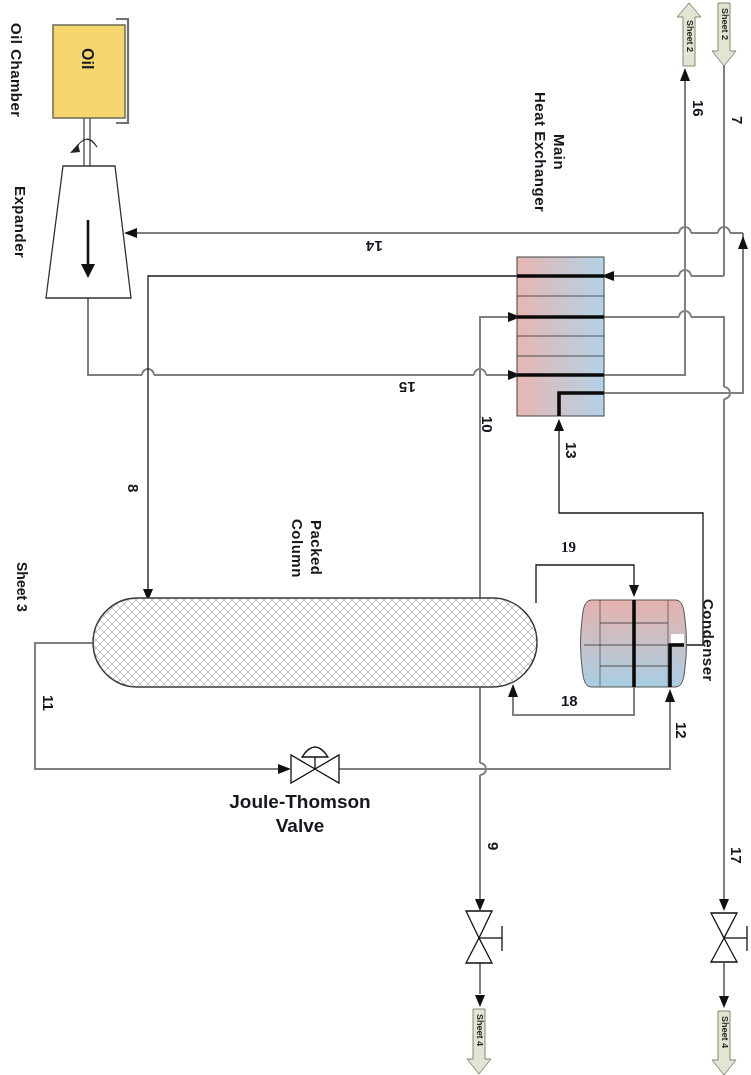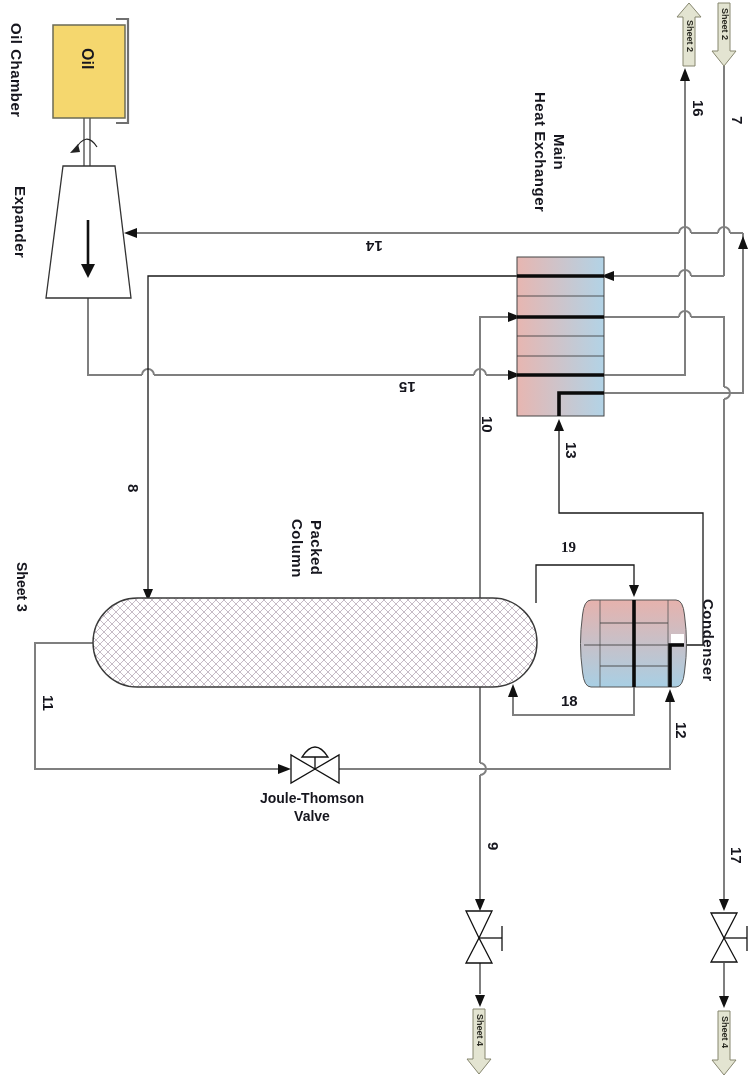--- a/index.html
+++ b/index.html
@@ -209,21 +209,21 @@
 
 <div class="lbl v eq" style="left:6px;top:23px;">Oil Chamber</div>
 <div class="lbl v" style="left:77px;top:48px;font-size:16px;">Oil</div>
 <div class="lbl v eq" style="left:10px;top:186px;">Expander</div>
 <div class="lbl v eq ctr" style="left:530px;top:80px;height:145px;">Main
 Heat Exchanger</div>
 <div class="lbl v eq ctr" style="left:287px;top:502px;height:92px;">Packed
 Column</div>
 <div class="lbl v eq" style="left:698px;top:599px;">Condenser</div>
 <div class="lbl v" style="left:12px;top:562px;font-size:14px;">Sheet 3</div>
-<div class="lbl ctr" style="left:232px;top:790px;width:160px;font-size:14px;">Joule-Thomson
+<div class="lbl ctr" style="left:220px;top:790px;width:160px;font-size:19px;">Joule-Thomson
 Valve</div>
 
 <div class="lbl v st" style="left:727px;top:116px;">7</div>
 <div class="lbl v st" style="left:123px;top:484px;">8</div>
 <div class="lbl v st" style="left:483px;top:842px;">9</div>
 <div class="lbl v st" style="left:477px;top:416px;">10</div>
 <div class="lbl v st" style="left:38px;top:695px;">11</div>
 <div class="lbl v st" style="left:671px;top:722px;">12</div>
 <div class="lbl v st" style="left:561px;top:442px;">13</div>
 <div class="lbl st flip" style="left:366px;top:236px;">14</div>

